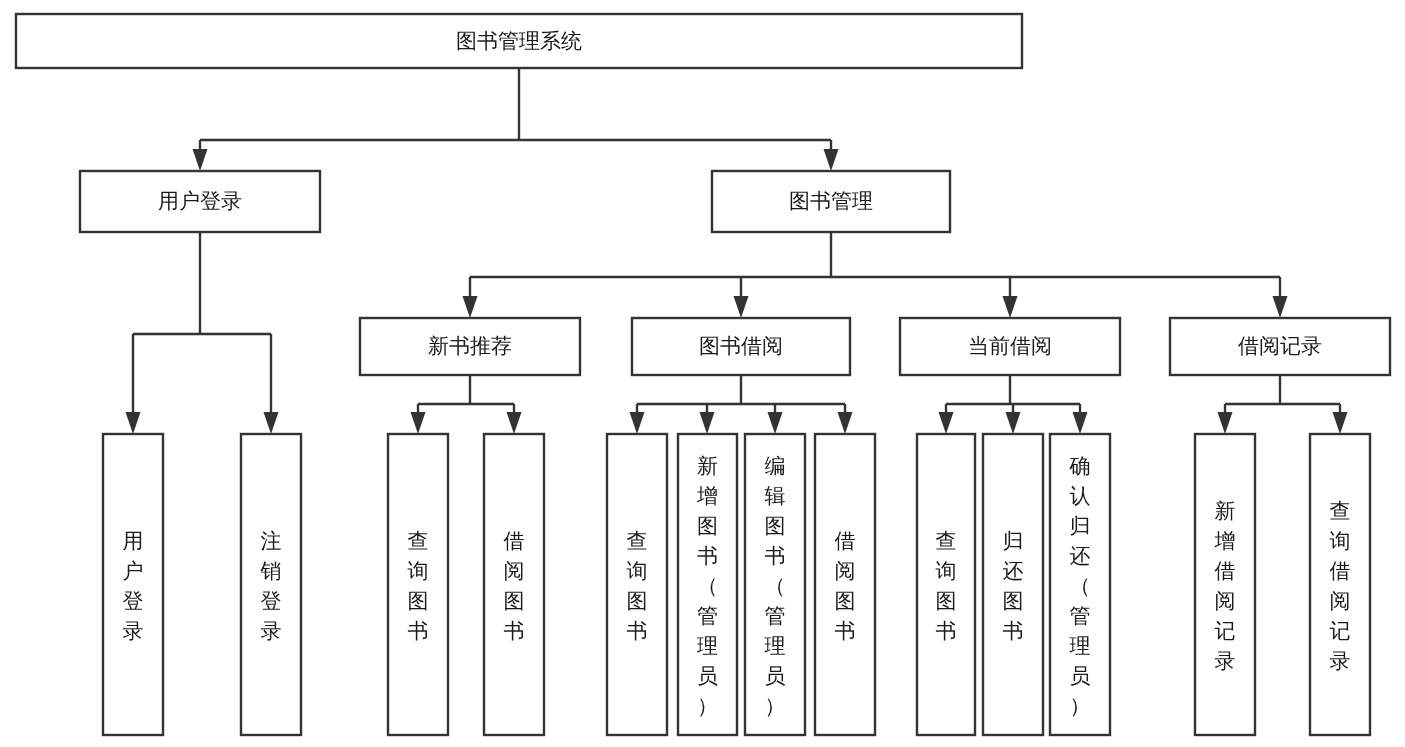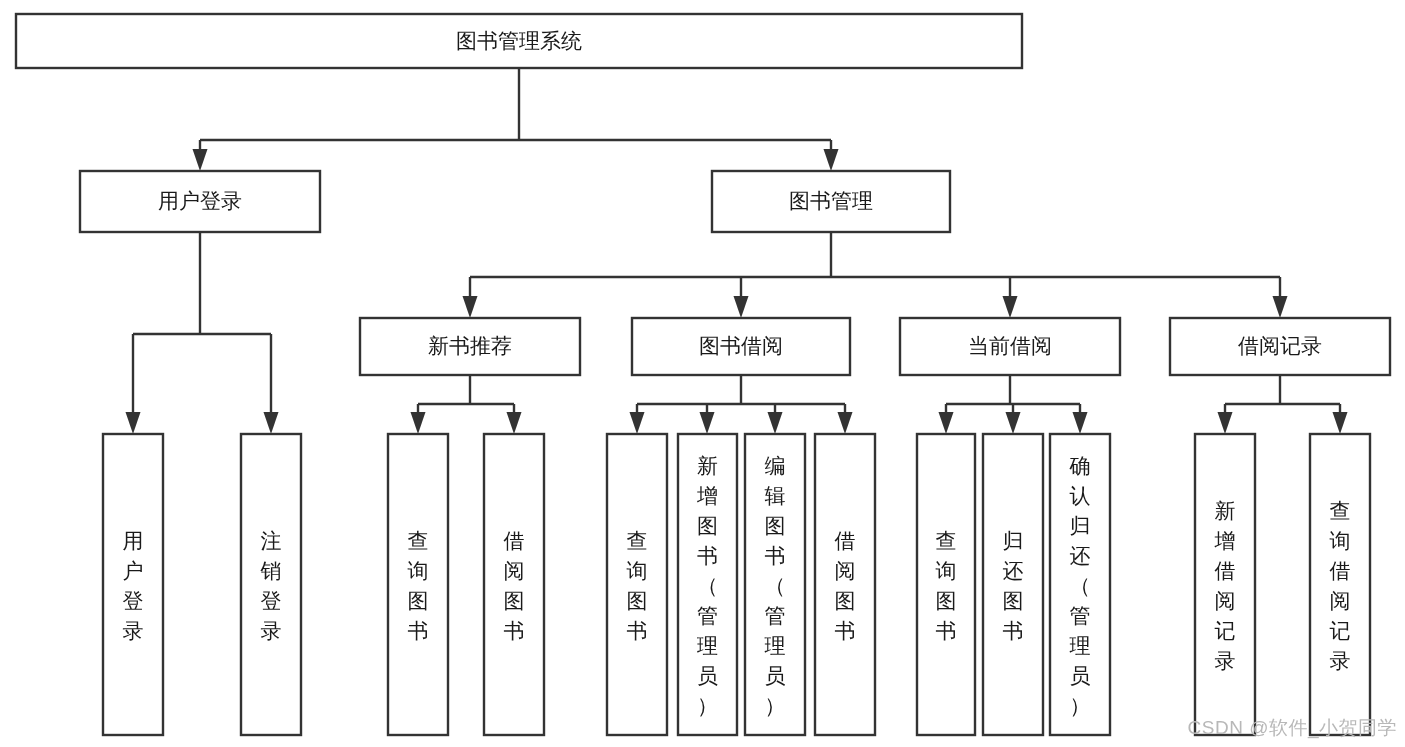--- a/index.html
+++ b/index.html
@@ -210,14 +210,13 @@
         <g>
           <rect class="node-box" x="1195" y="434" width="60" height="301"></rect>
           <text class="node-label-vertical" x="1225" y="517.9"><tspan x="1225" dy="0">新</tspan><tspan x="1225" dy="30">增</tspan><tspan x="1225" dy="30">借</tspan><tspan x="1225" dy="30">阅</tspan><tspan x="1225" dy="30">记</tspan><tspan x="1225" dy="30">录</tspan></text>
         </g>
         <g>
           <rect class="node-box" x="1310" y="434" width="60" height="301"></rect>
           <text class="node-label-vertical" x="1340" y="517.9"><tspan x="1340" dy="0">查</tspan><tspan x="1340" dy="30">询</tspan><tspan x="1340" dy="30">借</tspan><tspan x="1340" dy="30">阅</tspan><tspan x="1340" dy="30">记</tspan><tspan x="1340" dy="30">录</tspan></text>
         </g>
       </g>
   </svg>
-  <div class="watermark-text">CSDN @软件_小贺同学</div>
 </div>
 
 </body></html>

